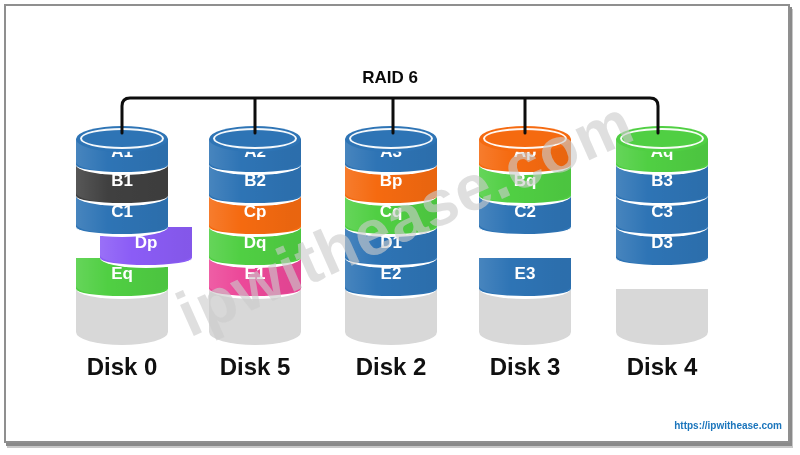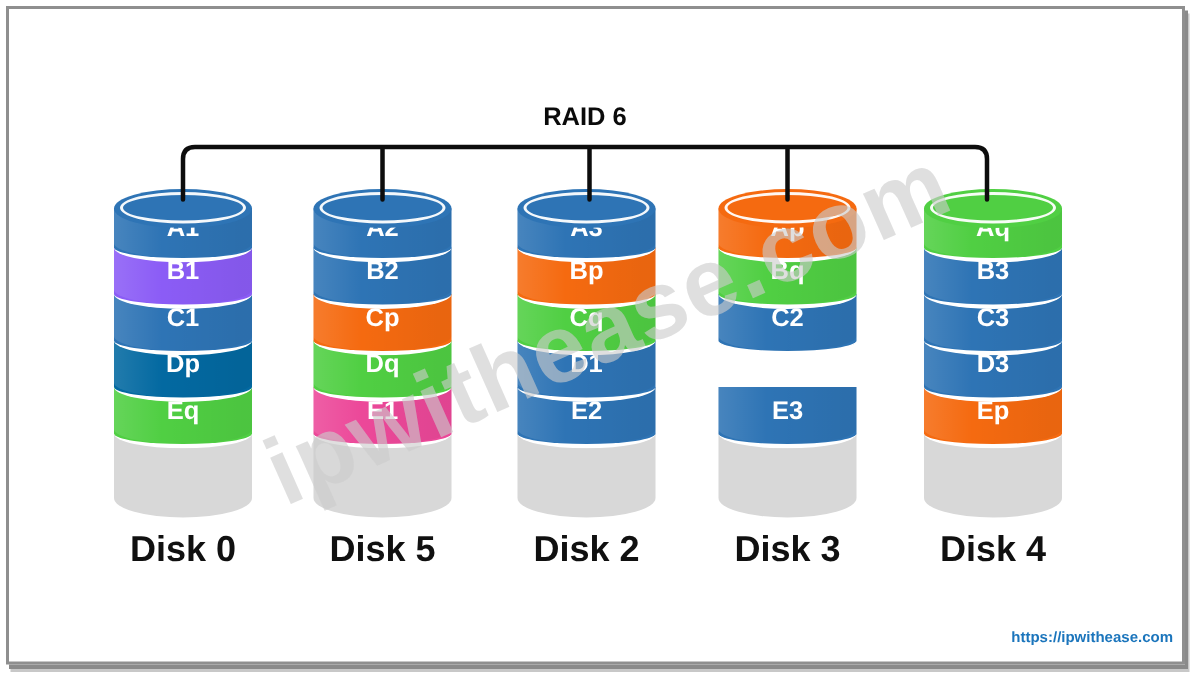--- a/index.html
+++ b/index.html
@@ -87,27 +87,27 @@
   <path d="M122,133 V106 Q122,98 130,98 H650 Q658,98 658,106 V133 M255,98 V133 M393,98 V133 M525,98 V133" fill="none" stroke-width="3" stroke-linecap="round" stroke-linejoin="round" stroke="#0D0D0D"></path>
 </svg>
 
 <div class="watermark">ipwithease.com</div>
 
 <div class="disk" style="left:76px">
   <div class="dtop" style="background-color: rgb(46, 116, 181);"></div>
   <div class="band band-a" style="background-color: rgb(46, 116, 181);">
       <span>A1</span>
     </div>
-  <div class="band band-b" style="background-color: #8b5cf6;">
+  <div class="band band-b" style="background-color: #404040;">
       <span>B1</span>
     </div>
   <div class="band band-c" style="background-color: rgb(46, 116, 181);">
       <span>C1</span>
     </div>
-  <div class="band band-d" style="background-color: #0369a1;">
+  <div class="band band-d" style="background-color: #8b5cf6; margin-left: 24px;">
       <span>Dp</span>
     </div>
   <div class="band band-e" style="background-color: rgb(80, 207, 67);">
       <span>Eq</span>
     </div>
   <div class="base" style="background-color: rgb(216, 216, 216);"></div>
   <div class="dname">Disk 0</div>
 </div>
 
 <div class="disk" style="left:209px">
@@ -177,20 +177,17 @@
     </div>
   <div class="band band-b" style="background-color: rgb(46, 116, 181);">
       <span>B3</span>
     </div>
   <div class="band band-c" style="background-color: rgb(46, 116, 181);">
       <span>C3</span>
     </div>
   <div class="band band-d" style="background-color: rgb(46, 116, 181);">
       <span>D3</span>
     </div>
-  <div class="band band-e" style="background-color: rgb(245, 106, 16);">
-      <span>Ep</span>
-    </div>
   <div class="base" style="background-color: rgb(216, 216, 216);"></div>
   <div class="dname">Disk 4</div>
 </div>
 
 <a class="footer-link" href="#">https://ipwithease.com</a>
 
 </body></html>

